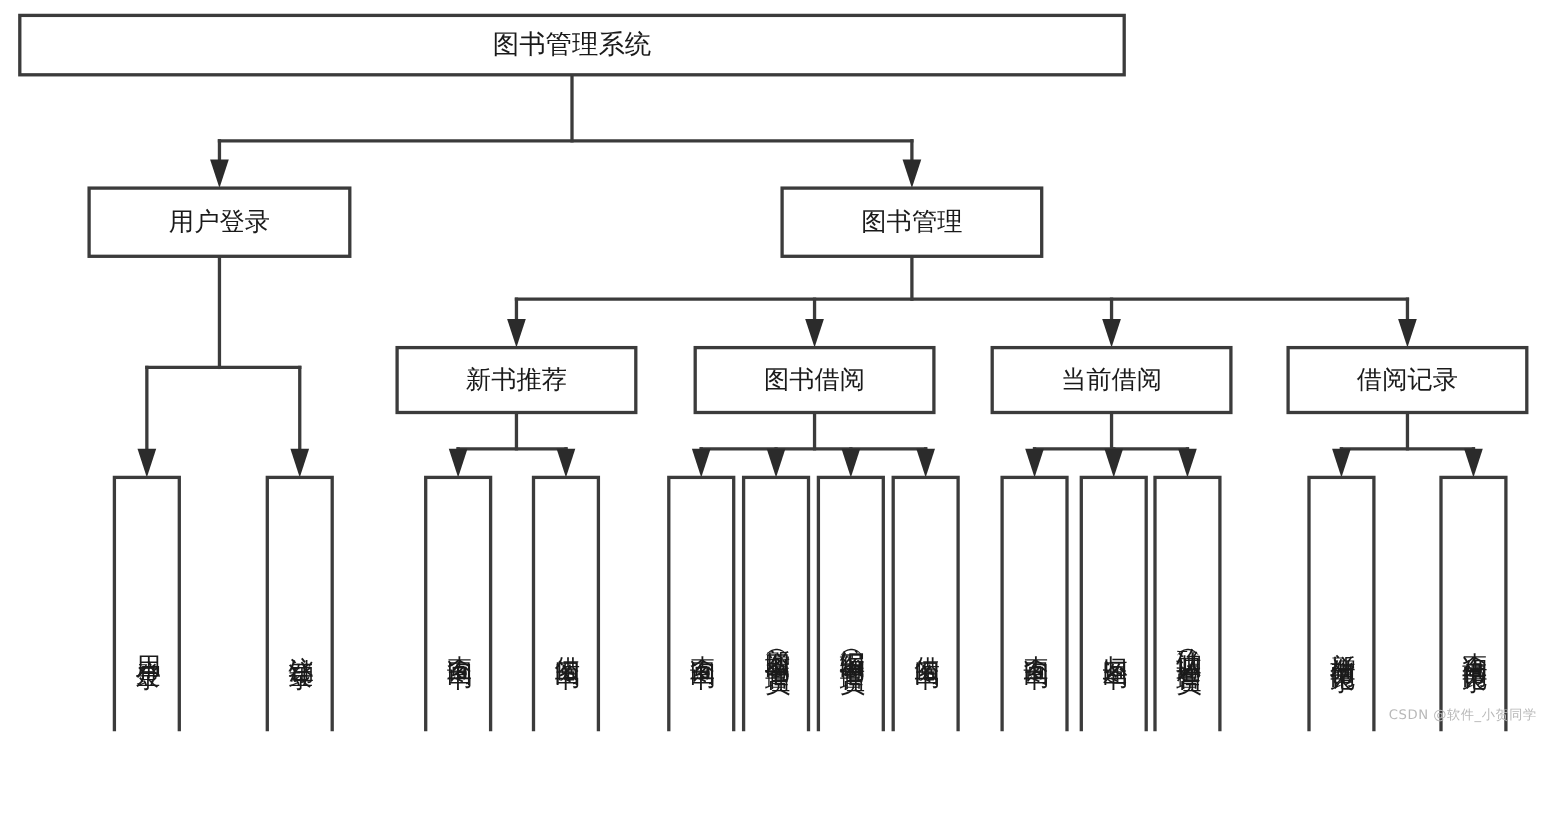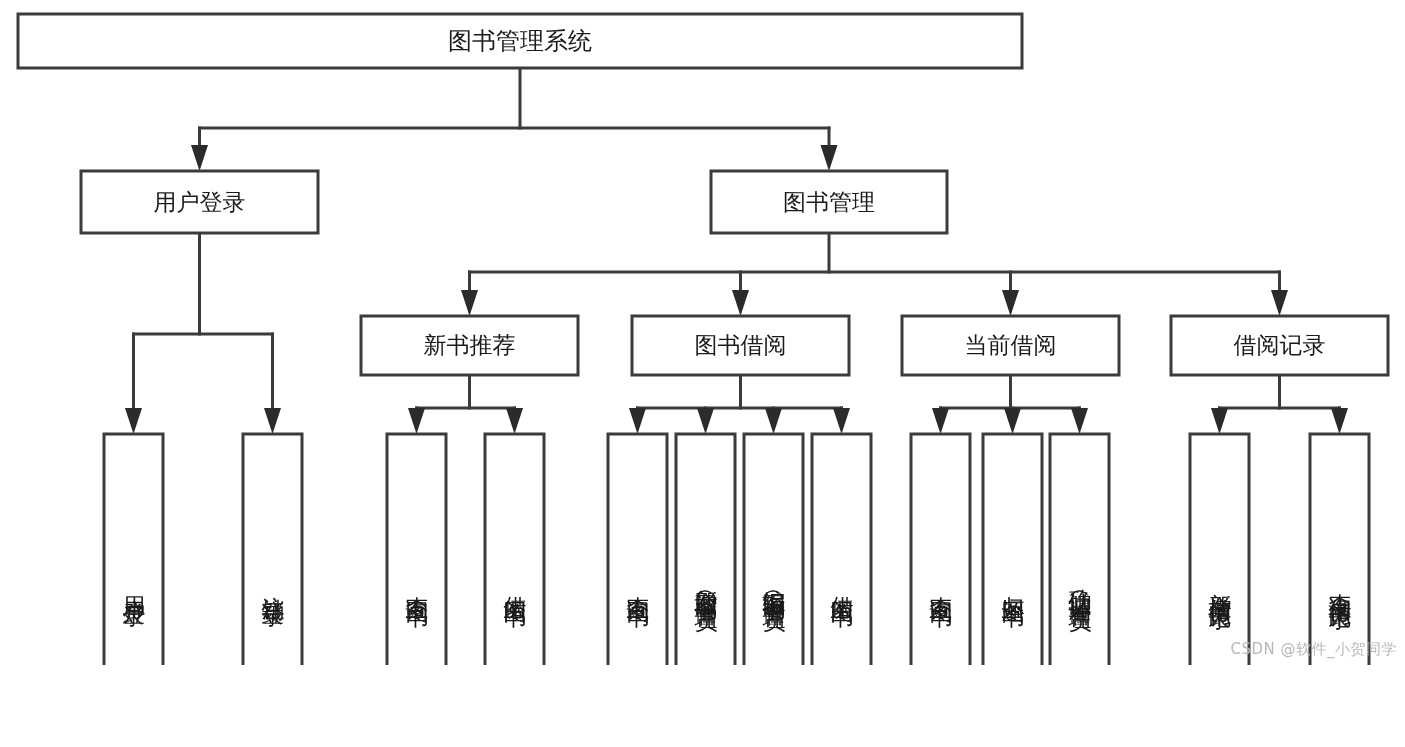--- a/index.html
+++ b/index.html
@@ -62,21 +62,21 @@
     line-height: 1.12;
     letter-spacing: 3px;
     color: #1a1a1a;
     white-space: nowrap;
   }
   #watermark {
     position: absolute;
     right: 8px;
     bottom: 6px;
     font-family: "DejaVu Sans", "Liberation Sans", sans-serif;
-    font-size: 15px;
+    font-size: 12px;
     color: #b8b8b8;
     letter-spacing: 0.5px;
     user-select: none;
   }
 </style>
 </head>
 <body>
 
 <div id="canvas">
 

